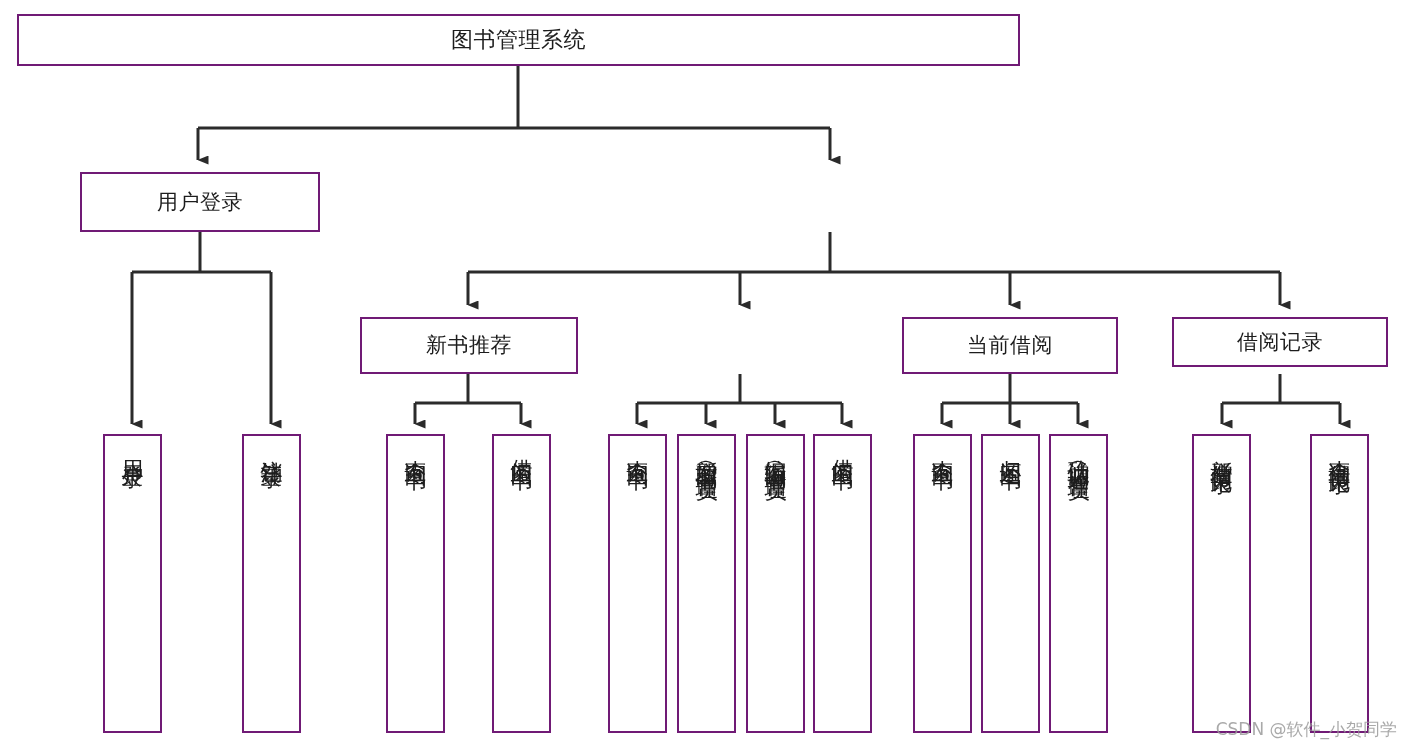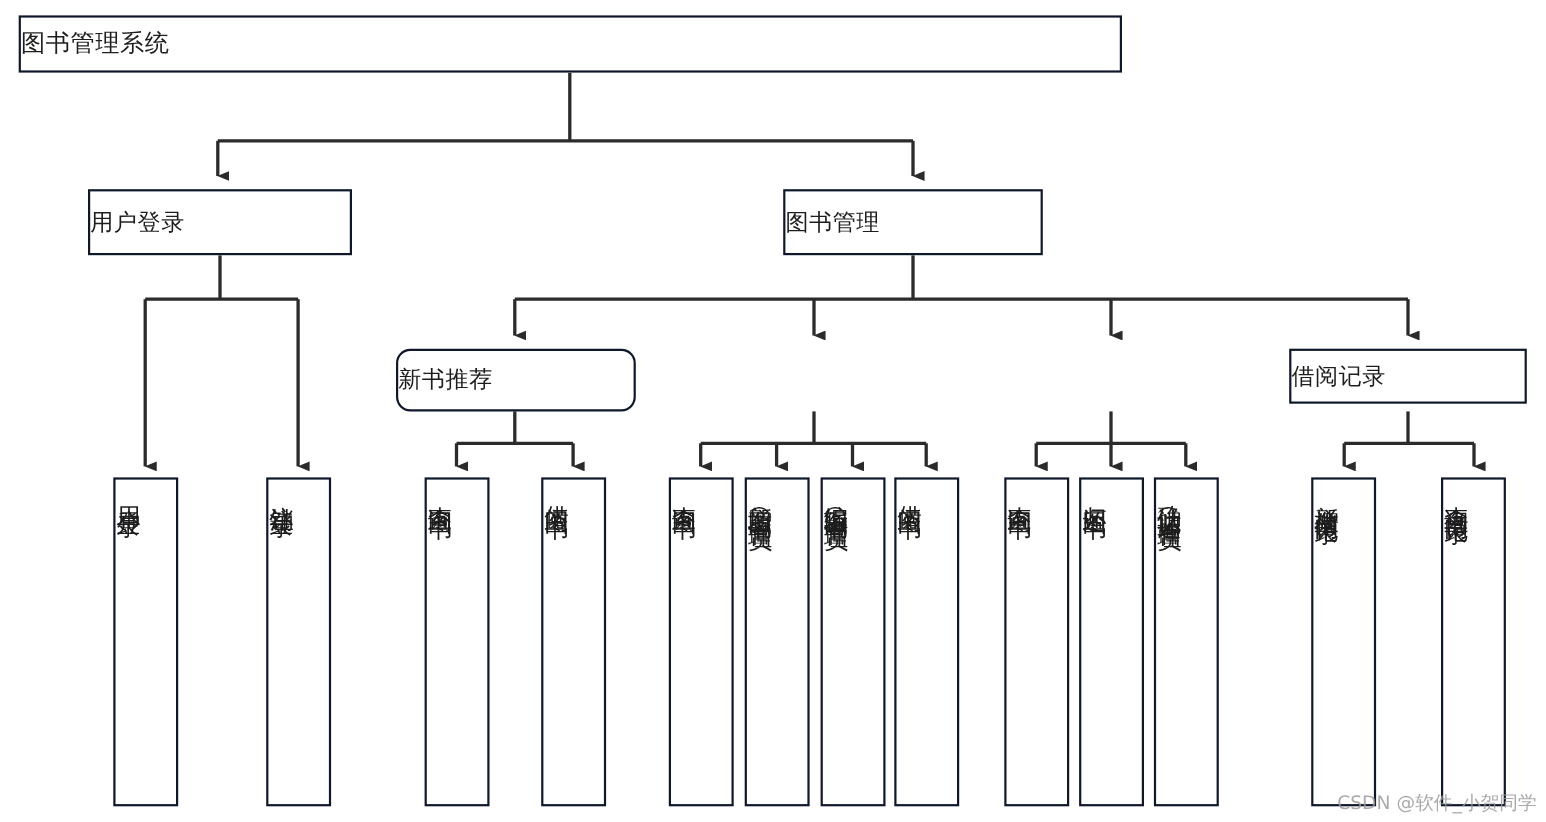--- a/index.html
+++ b/index.html
@@ -22,23 +22,24 @@
     left: 0;
     top: 0;
     width: 1405px;
     height: 747px;
     pointer-events: none;
   }
   .node {
     position: absolute;
     box-sizing: border-box;
     background: #ffffff;
-    border: 2px solid #0f172a;
+    border: 2px solid #701a75;
     display: flex;
     align-items: center;
+    justify-content: center;
     color: #1d1d1d;
     z-index: 2;
   }
   .node .label {
     display: block;
     text-align: center;
     line-height: 1.18;
     white-space: pre;
   }
   .node.h .label {
@@ -126,26 +127,26 @@
     </g>
   </svg>
 
   <div class="node title h" style="left:17px; top:14px; width:1003px; height:52px;">
     <span class="label">图书管理系统</span>
   </div>
 
   <div class="node h" style="left:80px; top:172px; width:240px; height:60px;">
     <span class="label">用户登录</span>
   </div>
-  <div class="node h" style="left:712px; top:172px; width:236px; height:60px;">
-    <span class="label">图书管理</span>
+
+  <div class="node h" style="left:360px; top:317px; width:218px; height:57px;">
+    <span class="label">新书推荐</span>
   </div>
-
-  <div class="node h" style="left:360px; top:317px; width:218px; height:57px;border-radius:13px;">
-    <span class="label">新书推荐</span>
+  <div class="node h" style="left:902px; top:317px; width:216px; height:57px;">
+    <span class="label">当前借阅</span>
   </div>
   <div class="node h" style="left:1172px; top:317px; width:216px; height:50px;">
     <span class="label">借阅记录</span>
   </div>
 
   <div class="node v" style="left:103px; top:434px; width:59px; height:299px;">
     <span class="label">用户登录</span>
   </div>
   <div class="node v" style="left:242px; top:434px; width:59px; height:299px;">
     <span class="label">注销登录</span>

